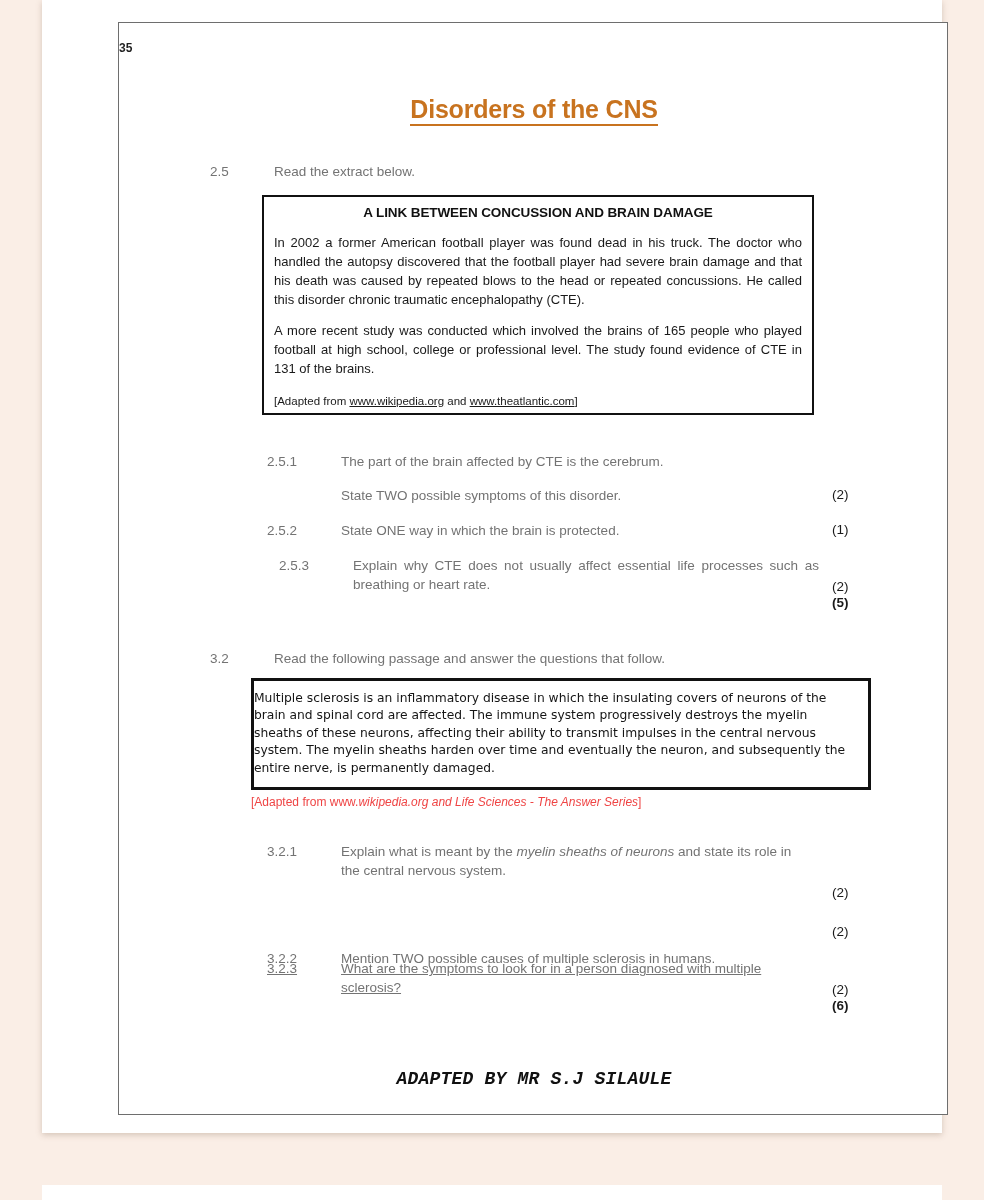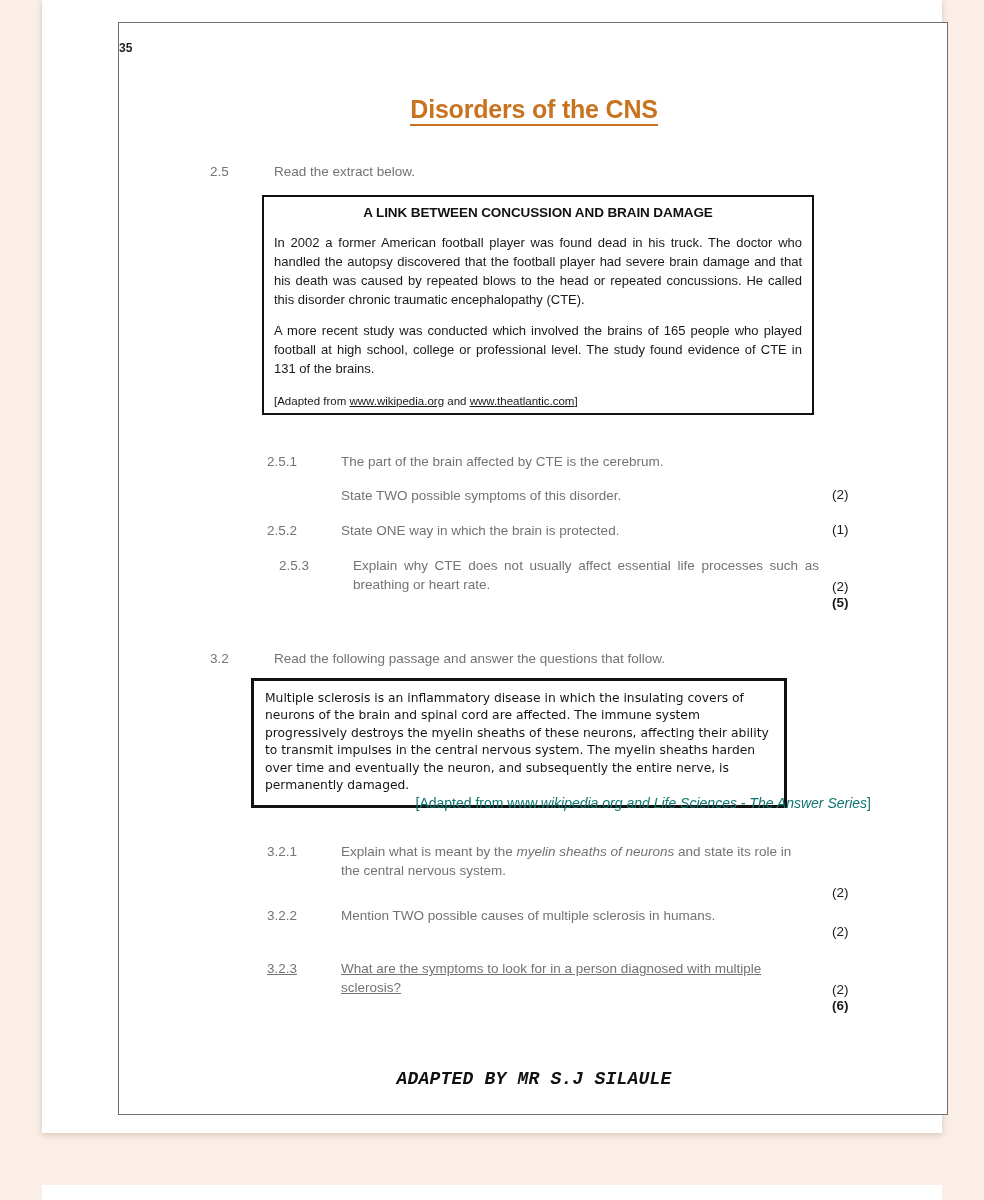--- a/index.html
+++ b/index.html
@@ -158,42 +158,42 @@
   }
   .u {
     text-decoration: underline;
   }
 
   
   .ms-box {
     position: absolute;
     left: 132px;
     top: 655px;
-    width: 536px;
+    width: 620px;
     border: 3px solid #111111;
     box-sizing: border-box;
-    padding: 9px 11px 10px 11px;
+    padding: 9px 11px 10px 0;
     background: #ffffff;
   }
   .ms-text {
     font-family: "DejaVu Sans", sans-serif;
     font-size: 12.3px;
     color: #151515;
     line-height: 1.42;
     margin: 0;
   }
   .ms-src {
     position: absolute;
     left: 132px;
     top: 772px;
     width: 620px;
-    text-align: right;
-    font-family: "Liberation Sans", sans-serif;
-    font-size: 14px;
-    color: #0f766e;
+    text-align: left;
+    font-family: "Liberation Sans", sans-serif;
+    font-size: 12px;
+    color: #ef4444;
   }
   .ms-src .it {
     font-style: italic;
   }
 
   
   .footer {
     position: absolute;
     left: 0;
     top: 1046px;
@@ -275,21 +275,21 @@
         </div>
 
         <div class="qrow" style="left:148px; top:820px; width:545px;">
           <div class="qnum" style="width:74px;">3.2.1</div>
           <div class="qtext">
             <span>Explain what is meant by the </span><span class="it">myelin sheaths of neurons</span><span> and state its role in the central nervous system.</span>
           </div>
         </div>
         <div class="marks" style="left:713px; top:862px;">(2)</div>
 
-        <div class="qrow" style="left:148px; top:884px; width:560px;">
+        <div class="qrow" style="left:148px; top:927px; width:560px;">
           <div class="qnum" style="width:74px;">3.2.2</div>
           <div class="qtext">Mention TWO possible causes of multiple sclerosis in humans.</div>
         </div>
         <div class="marks" style="left:713px; top:901px;">(2)</div>
 
         <div class="qrow" style="left:148px; top:937px; width:520px;text-decoration:underline;">
           <div class="qnum" style="width:74px;">3.2.3</div>
           <div class="qtext">What are the symptoms to look for in a person diagnosed with multiple sclerosis?</div>
         </div>
         <div class="marks" style="left:713px; top:959px;">(2)</div>

